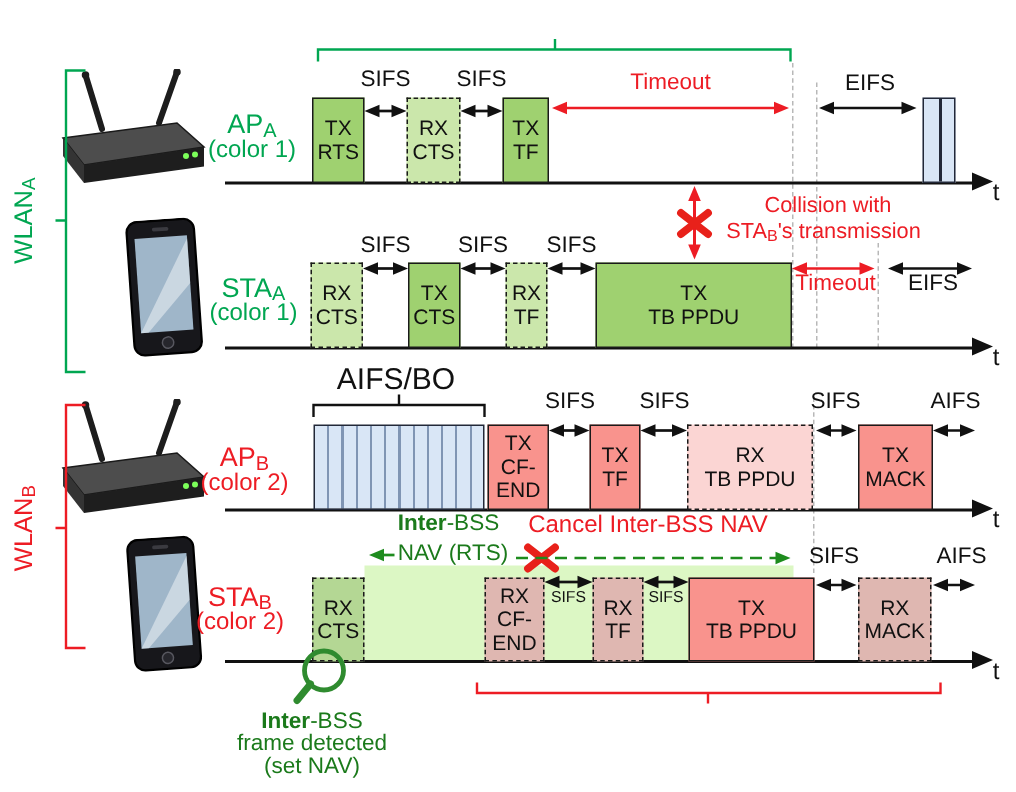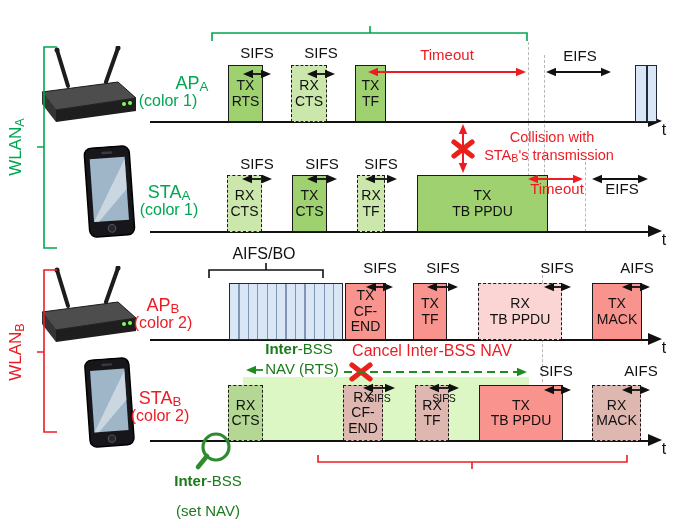--- a/index.html
+++ b/index.html
@@ -3,21 +3,21 @@
 <meta charset="utf-8">
 <style>
   html,body{margin:0;padding:0;background:#fff;}
   #cv{position:relative;width:677px;height:528px;background:#ffffff;
       font-family:"Liberation Sans","DejaVu Sans",sans-serif;overflow:hidden;}
   .txt{position:absolute;transform:translate(-50%,-50%);white-space:nowrap;z-index:7;line-height:1.05;}
   .txt.rot{transform:translate(-50%,-50%) rotate(-90deg);}
   .sb{font-size:74%;vertical-align:-0.18em;}
   .bd{font-weight:700;}
   .block{position:absolute;box-sizing:border-box;display:flex;flex-direction:column;align-items:center;
-         justify-content:center;text-align:center;font-size:14px;line-height:15.5px;color:#111;z-index:3;margin-left:20px;}
+         justify-content:center;text-align:center;font-size:14px;line-height:15.5px;color:#111;z-index:3;}
   .g-solid{background:#9fd170;border:1.7px solid #1a1a1a;}
   .g-dashed{background:#cbe7ab;border:1.7px dashed #1a1a1a;}
   .g-mid{background:#b4d794;border:1.7px dashed #1a1a1a;}
   .p-solid{background:#f9938d;border:1.7px solid #1a1a1a;}
   .p-dashed{background:#fbd5d3;border:1.7px dashed #1a1a1a;}
   .p-dusty{background:#dfb7b1;border:1.7px dashed #1a1a1a;}
   .slot2{background:#d9e6f6;border:1.5px solid #222838;}
   .slotdiv{position:absolute;left:50%;top:0;width:1.5px;height:100%;background:#222838;}
   .backoff{border:1.5px solid #222838;
            background:repeating-linear-gradient(90deg,#d9e6f6 0px,#d9e6f6 8px,#8095b4 8px,#8095b4 9.5px);}
@@ -113,21 +113,21 @@
         <line x1="68" y1="36" x2="80" y2="2" stroke="#1d1d1d" stroke-width="4" stroke-linecap="round"></line>
         <circle cx="19" cy="4" r="2.5" fill="#1d1d1d"></circle>
         <circle cx="80" cy="2" r="2.5" fill="#1d1d1d"></circle>
         <polygon points="4,46 80,36 98,52 18,64" fill="#4d4d4d" stroke="#1a1a1a" stroke-width="1"></polygon>
         <polygon points="18,64 98,52 98,65 18,76" fill="#1e1e1e"></polygon>
         <polygon points="4,46 18,64 18,76 4,58" fill="#343434"></polygon>
         <circle cx="86" cy="58" r="2" fill="#7cff5a"></circle>
         <circle cx="92" cy="57" r="2" fill="#7cff5a"></circle>
       </svg>
     </div>
-    <div class="txt" style="left: 168px; top: 84px; color: rgb(0, 166, 81); font-size: 18px; margin-left: 24px;"><span>AP</span><span class="sb">A</span></div>
+    <div class="txt" style="left: 168px; top: 84px; color: rgb(0, 166, 81); font-size: 18px;"><span>AP</span><span class="sb">A</span></div>
     <div class="txt" style="left: 168px; top: 101px; color: rgb(0, 166, 81); font-size: 16px;"><span>(color 1)</span></div>
     <div class="tl" style="left: 150px; top: 120.7px; width: 498px;"></div>
     <div class="tlh" style="left: 648px; top: 115px;"></div>
     <div class="txt" style="left: 664px; top: 130px; color: rgb(17, 17, 17); font-size: 16px;"><span>t</span></div>
     <div class="block g-solid" style="left: 208px; top: 65px; width: 35px; height: 57px;">
       <div>TX</div>
       <div>RTS</div>
     </div>
     <div class="block g-dashed" style="left: 271px; top: 65px; width: 36px; height: 57px;">
       <div>RX</div>
@@ -251,23 +251,24 @@
       <div>TB PPDU</div>
     </div>
     <div class="block p-dusty" style="left: 572px; top: 385px; width: 49px; height: 56px;">
       <div>RX</div>
       <div>MACK</div>
     </div>
     <div class="txt" style="left: 379px; top: 399px; color: rgb(17, 17, 17); font-size: 10.5px;"><span>SIFS</span></div>
     <div class="txt" style="left: 444px; top: 399px; color: rgb(17, 17, 17); font-size: 10.5px;"><span>SIFS</span></div>
     <div class="txt" style="left: 556px; top: 371px; color: rgb(17, 17, 17); font-size: 15px;"><span>SIFS</span></div>
     <div class="txt" style="left: 641px; top: 371px; color: rgb(17, 17, 17); font-size: 15px;"><span>AIFS</span></div>
-    <div class="txt" style="left: 264px; top: 254px; color: rgb(17, 17, 17); font-size: 16px; text-align: right;"><span>AIFS/BO</span></div>
+    <div class="txt" style="left: 264px; top: 254px; color: rgb(17, 17, 17); font-size: 20px; text-align: right;"><span>AIFS/BO</span></div>
     <div class="txt" style="left: 552px; top: 138px; color: rgb(237, 28, 36); font-size: 14.5px;"><span>Collision with</span></div>
     <div class="txt" style="left: 549px; top: 156px; color: rgb(237, 28, 36); font-size: 14.5px;"><span>STA</span><span class="sb">B</span><span>'s transmission</span></div>
     <div class="txt" style="left: 432px; top: 351px; color: rgb(237, 28, 36); font-size: 16px;"><span>Cancel Inter-BSS NAV</span></div>
     <div class="txt" style="left: 299px; top: 349px; color: rgb(27, 122, 27); font-size: 15px;"><span class="bd">Inter</span><span>-BSS</span></div>
     <div class="txt" style="left: 302px; top: 369px; color: rgb(27, 122, 27); font-size: 15px;"><span>NAV (RTS)</span></div>
     <div class="txt" style="left: 208px; top: 481px; color: rgb(27, 122, 27); font-size: 15px;"><span class="bd">Inter</span><span>-BSS</span></div>
+    <div class="txt" style="left: 208px; top: 496px; color: rgb(27, 122, 27); font-size: 15px;"><span>frame detected</span></div>
     <div class="txt" style="left: 208px; top: 511px; color: rgb(27, 122, 27); font-size: 15px;"><span>(set NAV)</span></div>
     <div class="txt rot" style="left: 17px; top: 147px; color: rgb(0, 166, 81); font-size: 17px;"><span>WLAN</span><span class="sb">A</span></div>
     <div class="txt rot" style="left: 17px; top: 352px; color: rgb(237, 28, 36); font-size: 17px;"><span>WLAN</span><span class="sb">B</span></div>
   </div>
 
 </body></html>

